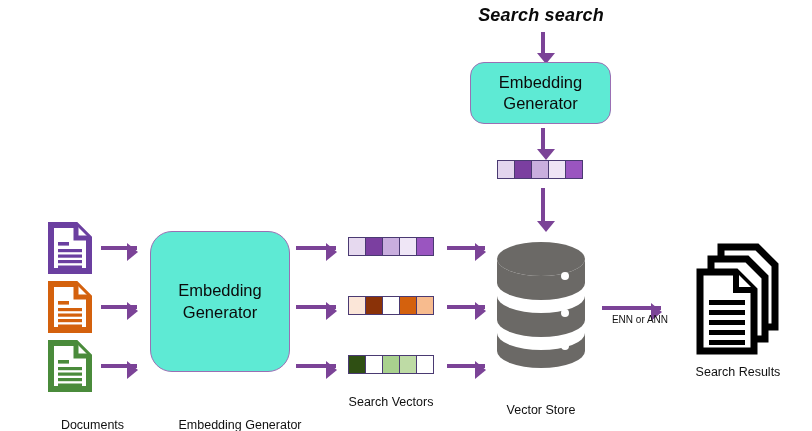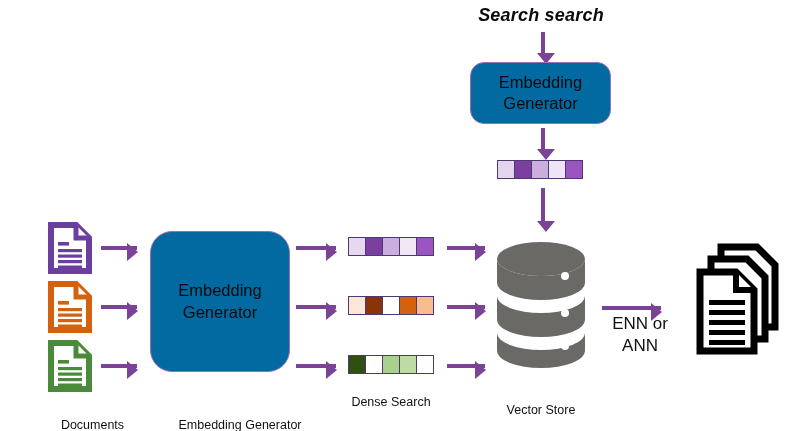--- a/index.html
+++ b/index.html
@@ -35,29 +35,29 @@
     color: #0a0a0a;
     letter-spacing: .2px;
   }
   .box-text {
     font-size: 16.5px;
     line-height: 1.3;
     color: #0b0b0b;
     text-align: center;
   }
   .edge-label {
-    font-size: 17px;
+    font-size: 10px;
     text-align: center;
     line-height: 1.3;
     color: #111111;
   }
 
   
   .eg-box {
-    background: #0369a1;
+    background: #5eead4;
     border: 1px solid #9a6fb4;
     border-radius: 14px;
     display: flex;
     align-items: center;
     justify-content: center;
     box-sizing: border-box;
   }
   .eg-box.large { border-radius: 22px; }
 
   
@@ -248,18 +248,19 @@
   <div class="abs label caption" style="left:0px; top:385px; width:185px;">
     <div>Documents</div>
     
   </div>
 
   <div class="abs label caption" style="left:120px; top:385px; width:240px;">
     <div>Embedding Generator</div>
     
   </div>
 
-  <div class="abs label caption" style="left:331px; top:394px; width:120px;">Dense Search</div>
+  <div class="abs label caption" style="left:331px; top:394px; width:120px;">Search Vectors</div>
 
   <div class="abs label caption" style="left:487px; top:394px; width:108px;margin-top:8px;">Vector Store</div>
 
+  <div class="abs label caption" style="left:678px; top:364px; width:120px;">Search Results</div>
 
 </div>
 
 </body></html>

